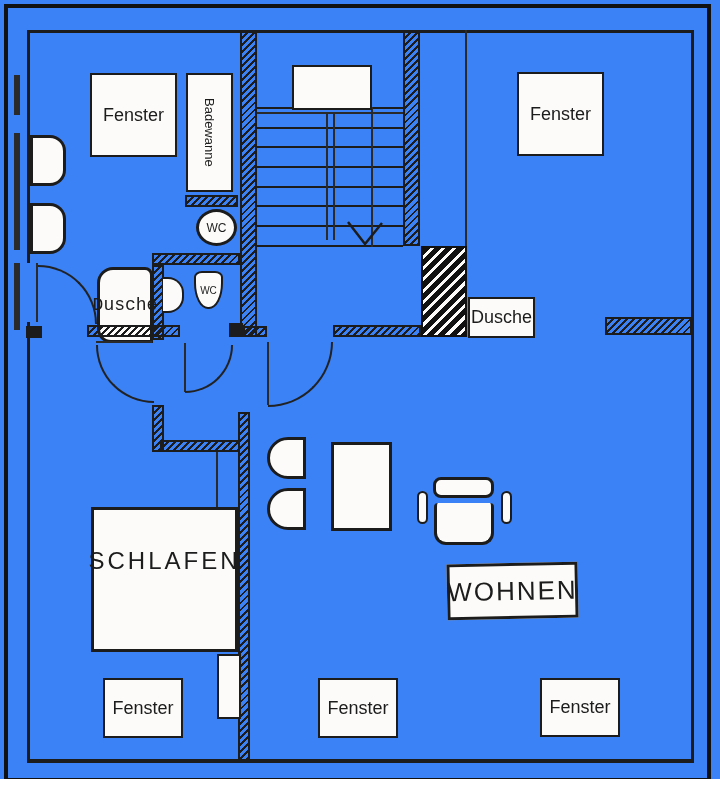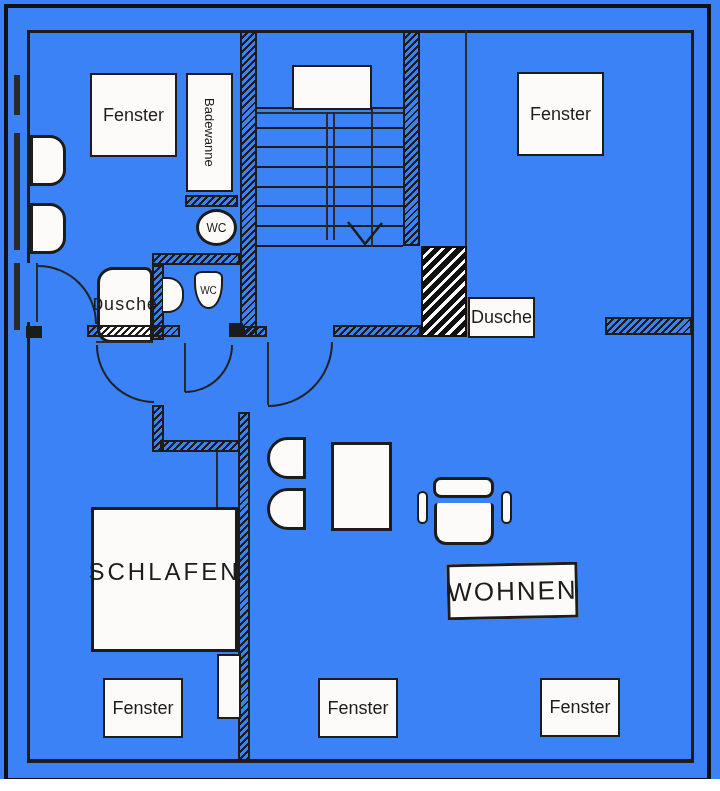--- a/index.html
+++ b/index.html
@@ -104,21 +104,21 @@
   <div class="thin" style="left:267px;top:342px;width:2px;height:63px;"></div>
   <div class="arc arc-se" style="left:268px;top:342px;width:63px;height:63px;"></div>
 
   <div class="thin" style="left:96px;top:341px;width:56px;height:2px;"></div>
   <div class="arc arc-sw" style="left:96px;top:345px;width:56px;height:56px;"></div>
   <div class="hatch" style="left:152px;top:405px;width:12px;height:47px;"></div>
   <div class="hatch" style="left:160px;top:440px;width:80px;height:12px;"></div>
   <div class="hatch" style="left:238px;top:412px;width:12px;height:349px;"></div>
   <div class="thin" style="left:216px;top:452px;width:2px;height:56px;"></div>
 
-  <div class="box" style="left:91px;top:507px;width:147px;height:145px;align-items:flex-start;padding-top:48px;">
+  <div class="box" style="left:91px;top:507px;width:147px;height:145px;align-items:flex-start;padding-top:37px;">
     <span style="font-size:24px;letter-spacing:3px;">SCHLAFEN</span>
   </div>
   <div class="abs" style="left:217px;top:654px;width:24px;height:65px;border:2.5px solid #1c1c1c;box-sizing:border-box;background:#fcfbf9;"></div>
 
   <div class="fix" style="left:267px;top:437px;width:39px;height:42px;border-radius:21px 0 0 21px;"></div>
   <div class="fix" style="left:267px;top:488px;width:39px;height:42px;border-radius:21px 0 0 21px;"></div>
   <div class="fix" style="left:331px;top:442px;width:61px;height:89px;"></div>
 
   <div class="fix" style="left:433px;top:477px;width:61px;height:21px;border-radius:8px;"></div>
   <div class="abs" style="left:434px;top:503px;width:60px;height:42px;border:3px solid #1c1c1c;border-top:0;box-sizing:border-box;

